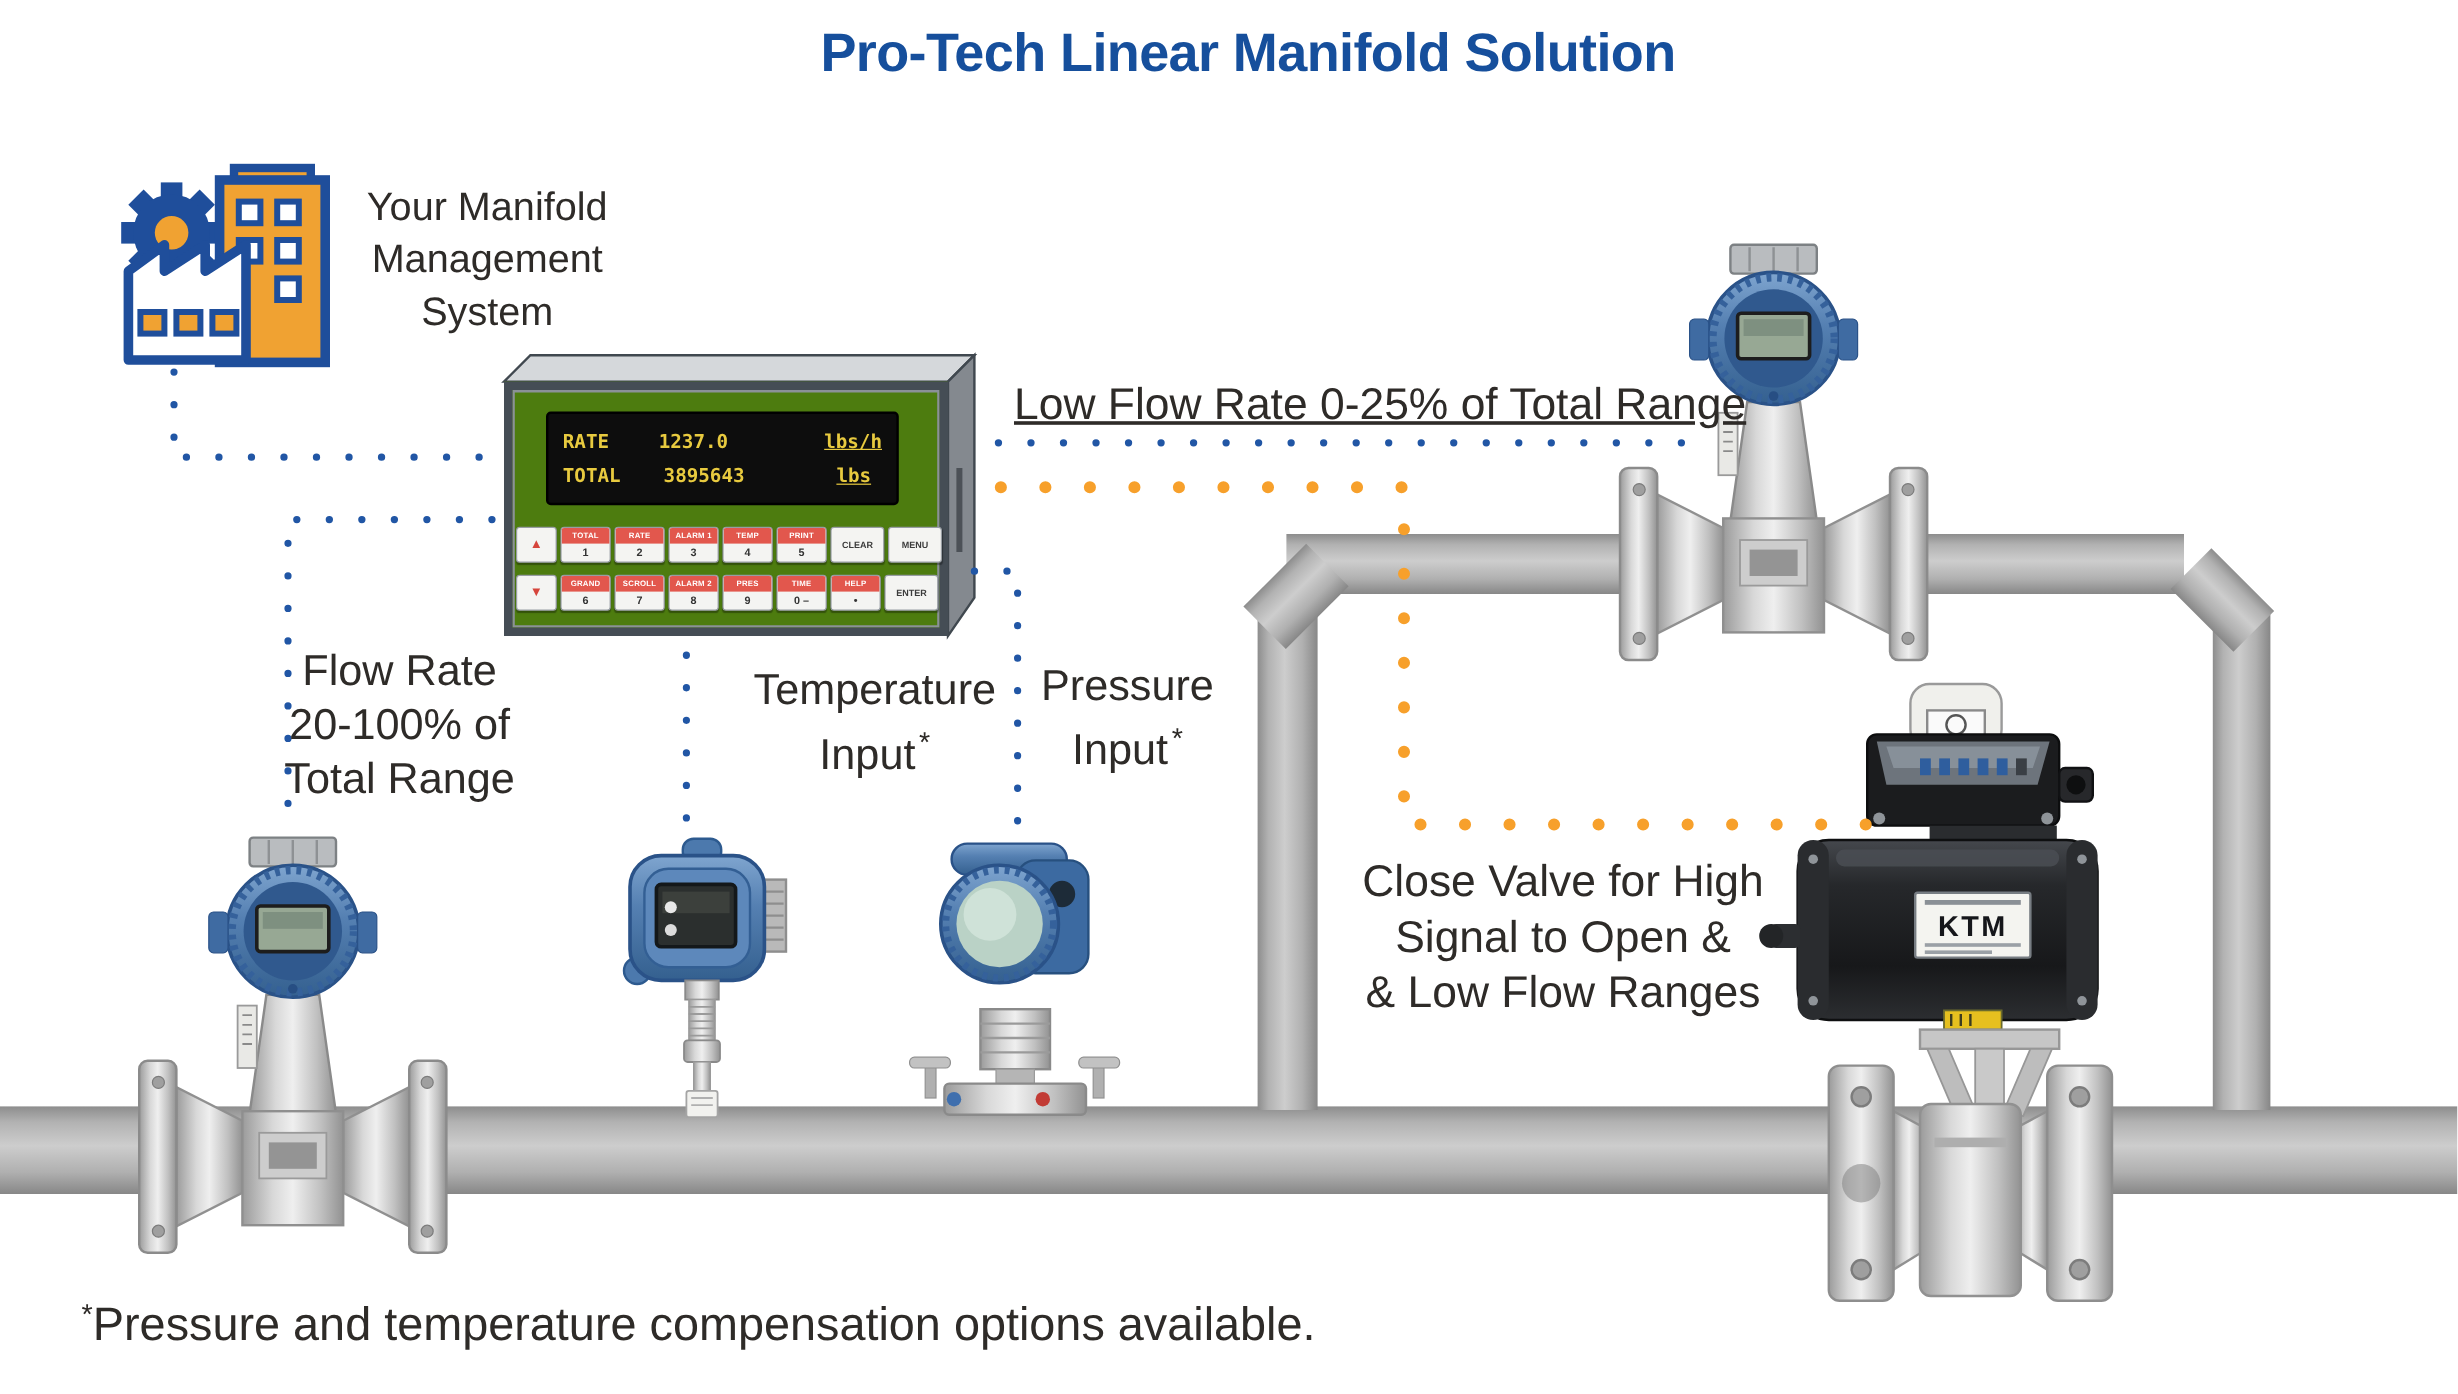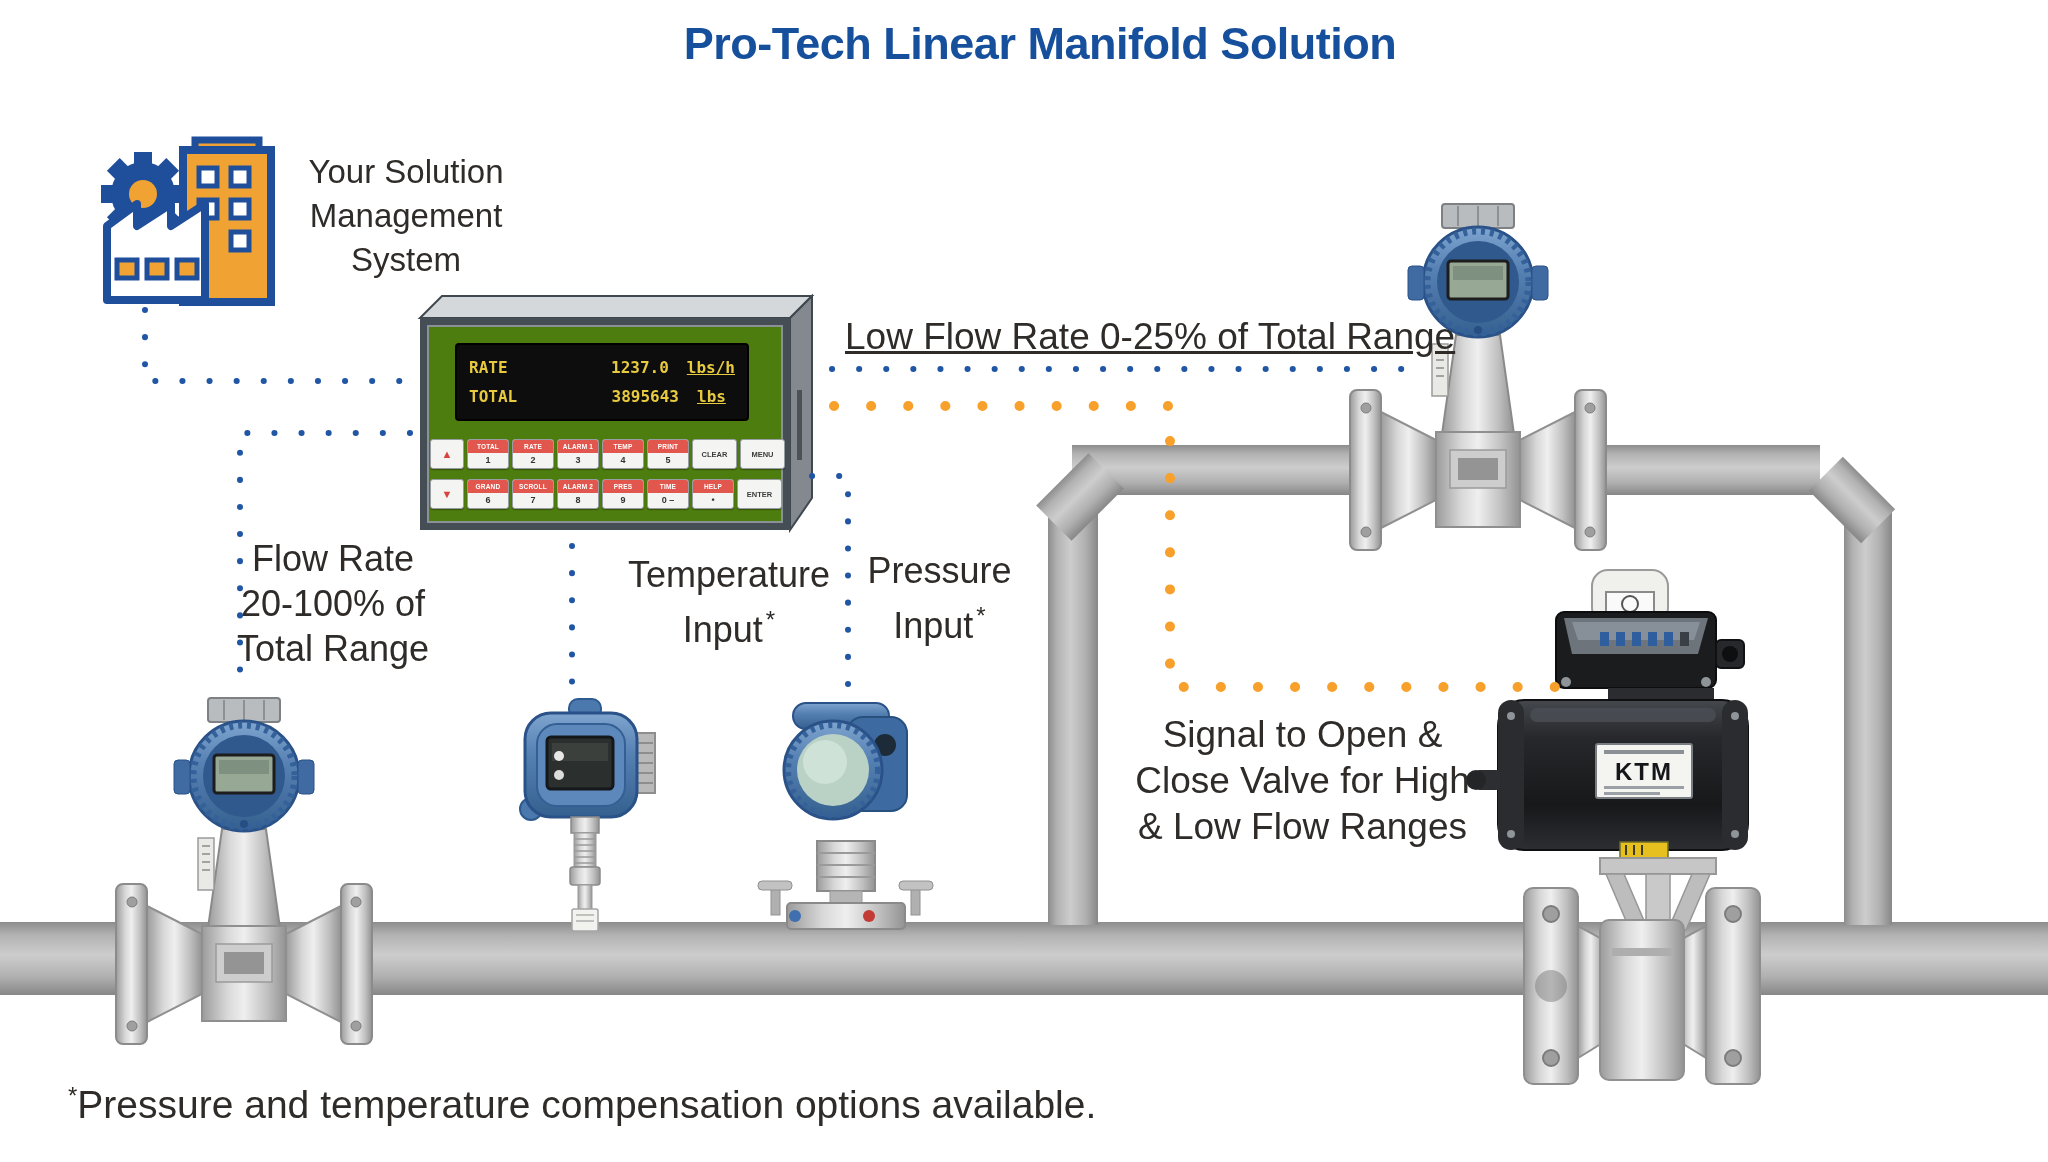--- a/index.html
+++ b/index.html
@@ -21,21 +21,21 @@
   .lbl sup{font-size:24px;vertical-align:14px;margin-left:3px;}
 
   
   .device{position:absolute;left:420px;top:318px;width:370px;height:212px;
           background:#4d7c0f;border:7px solid #454d55;box-sizing:border-box;
           box-shadow:inset 0 0 0 2px #8b9197;}
   .lcd{position:absolute;left:28px;top:18px;width:294px;height:78px;background:#0d0d0d;
        border:2px solid #000;border-radius:4px;padding:8px 12px;box-sizing:border-box;
        font-family:"DejaVu Sans Mono",monospace;color:#e8ca3f;font-size:16px;font-weight:700;}
   .lcd-row{display:flex;line-height:29px;}
-  .lcd-row .l{width:84px;} .lcd-row .v{width:126px;text-align:right;} .lcd-row .u{padding-left:18px;text-decoration:underline;}
+  .lcd-row .l{width:84px;} .lcd-row .v{width:126px;text-align:left;} .lcd-row .u{padding-left:18px;text-decoration:underline;}
   .krow{position:absolute;left:3px;height:30px;display:grid;gap:3px;}
   .krow1{top:114px;grid-template-columns:34px repeat(5,42px) 45px 45px;}
   .krow2{top:154px;grid-template-columns:34px repeat(6,42px) 45px;}
   .key{background:#f4f4f2;border:1px solid #979da3;border-radius:3px;overflow:hidden;
        box-shadow:0 1px 1px rgba(0,0,0,.35);display:flex;flex-direction:column;}
   .key .fn{background:#e2574d;color:#fff;font-size:6.5px;font-weight:700;text-align:center;
            line-height:13px;height:13px;letter-spacing:.2px;white-space:nowrap;}
   .key .num{font-size:9px;font-weight:700;color:#333;text-align:center;line-height:15px;}
   .key.plain{justify-content:center;font-size:7.5px;font-weight:700;color:#3c3c3c;text-align:center;}
   .key.arrow{justify-content:center;text-align:center;font-size:11px;color:#d6453c;line-height:28px;}
@@ -268,21 +268,21 @@
       <path d="M572 546 L572 700" stroke="#2156a5" stroke-width="6" stroke-dasharray="0.1 27"></path>
       <path d="M812 476 L848 476 L848 700" stroke="#2156a5" stroke-width="6" stroke-dasharray="0.1 27"></path>
       <path d="M832 369 L1425 369" stroke="#2156a5" stroke-width="6" stroke-dasharray="0.1 27"></path>
       <path d="M834 406 L1170 406 L1170 687 L1556 687" stroke="#f7a02b" stroke-width="10" stroke-dasharray="0.1 37"></path>
     </g>
   </svg>
 
   <div class="title">Pro-Tech Linear Manifold Solution</div>
 
   <div class="lbl bms-label">
-    <div>Your Solution</div>
+    <div>Your Manifold</div>
     <div>Management</div>
     <div>System</div>
   </div>
 
   <div class="lbl lowflow-label">Low Flow Rate 0-25% of Total Range</div>
 
   <div class="lbl flowrate-label">
     <div>Flow Rate</div>
     <div>20-100% of</div>
     <div>Total Range</div>
@@ -292,22 +292,22 @@
     <div>Temperature</div>
     <div><span>Input</span><sup>*</sup></div>
   </div>
 
   <div class="lbl press-label">
     <div>Pressure</div>
     <div><span>Input</span><sup>*</sup></div>
   </div>
 
   <div class="lbl signal-label">
+    <div>Close Valve for High</div>
     <div>Signal to Open &amp;</div>
-    <div>Close Valve for High</div>
     <div>&amp; Low Flow Ranges</div>
   </div>
 
   <div class="lbl footnote"><sup style="margin-left:0">*</sup><span>Pressure and temperature compensation options available.</span></div>
 
   <div class="device">
     <div class="lcd">
       <div class="lcd-row">
         <span class="l">RATE</span>
         <span class="v">1237.0</span>

